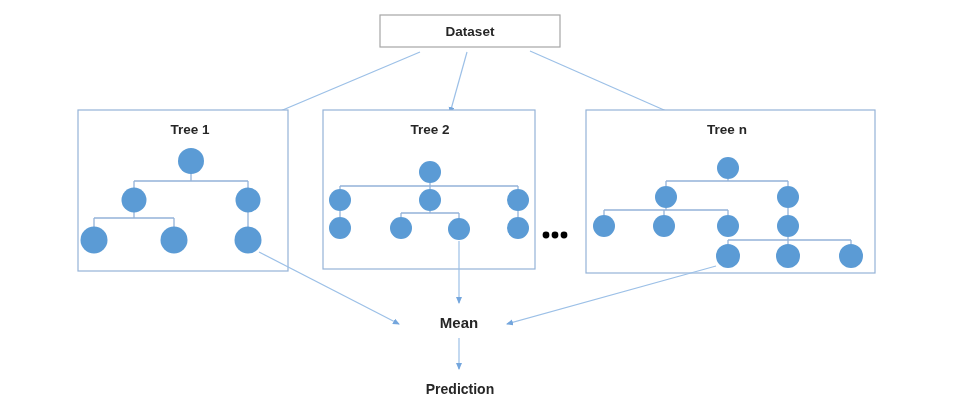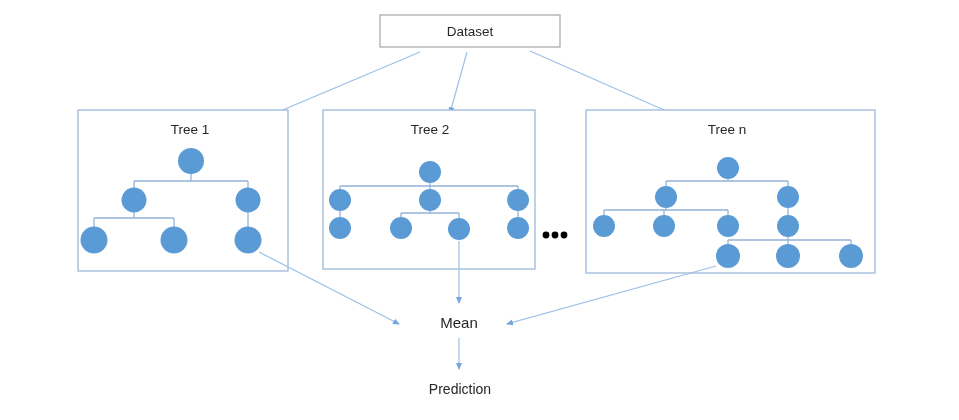--- a/index.html
+++ b/index.html
@@ -5,20 +5,21 @@
   html, body {
     margin: 0; padding: 0;
     background: var(--background, #fff);
     font-family: "Liberation Sans", sans-serif;
   }
   .canvas {
     position: relative;
     width: 959px; height: 420px;
     background: var(--background, #fff);
     overflow: hidden;
+    font-weight: bold;
   }
   svg { display: block; }
   .label { fill: var(--text, #262626); font-family: "Liberation Sans", sans-serif; }
   .node { fill: var(--node-fill, #5b9bd5); }
   .connector { stroke: var(--connector, #94b3d9); stroke-width: 1.3; fill: none; }
   .tree-box { fill: #ffffff; stroke: var(--tree-box-border, #95b3d7); stroke-width: 1.2; }
   .dataset-box { fill: #ffffff; stroke: var(--dataset-box-border, #a6a6a6); stroke-width: 1.2; }
   .arrow { stroke: var(--arrow, #9cc0e7); stroke-width: 1.2; fill: none; marker-end: url(#ah); }
   .dot { fill: var(--ellipsis, #000); }
   #ah path { fill: var(--arrowhead, #74a6dd); }

